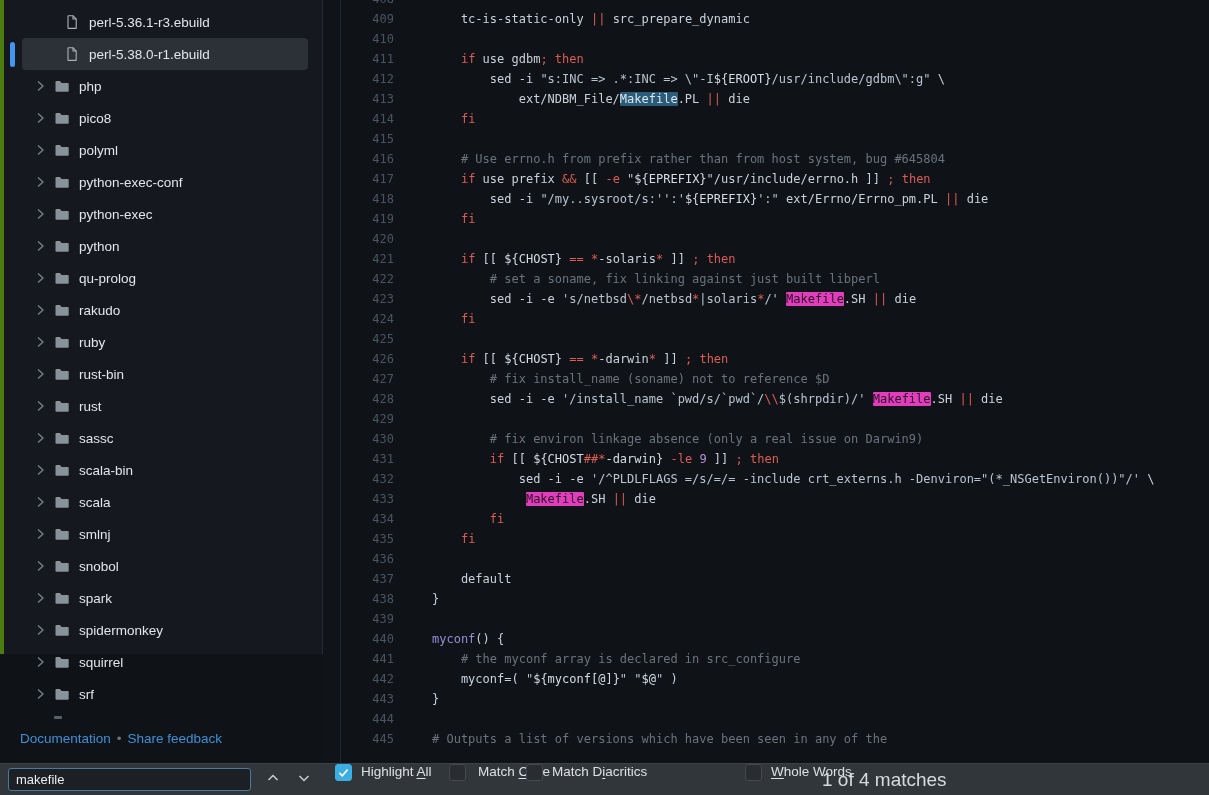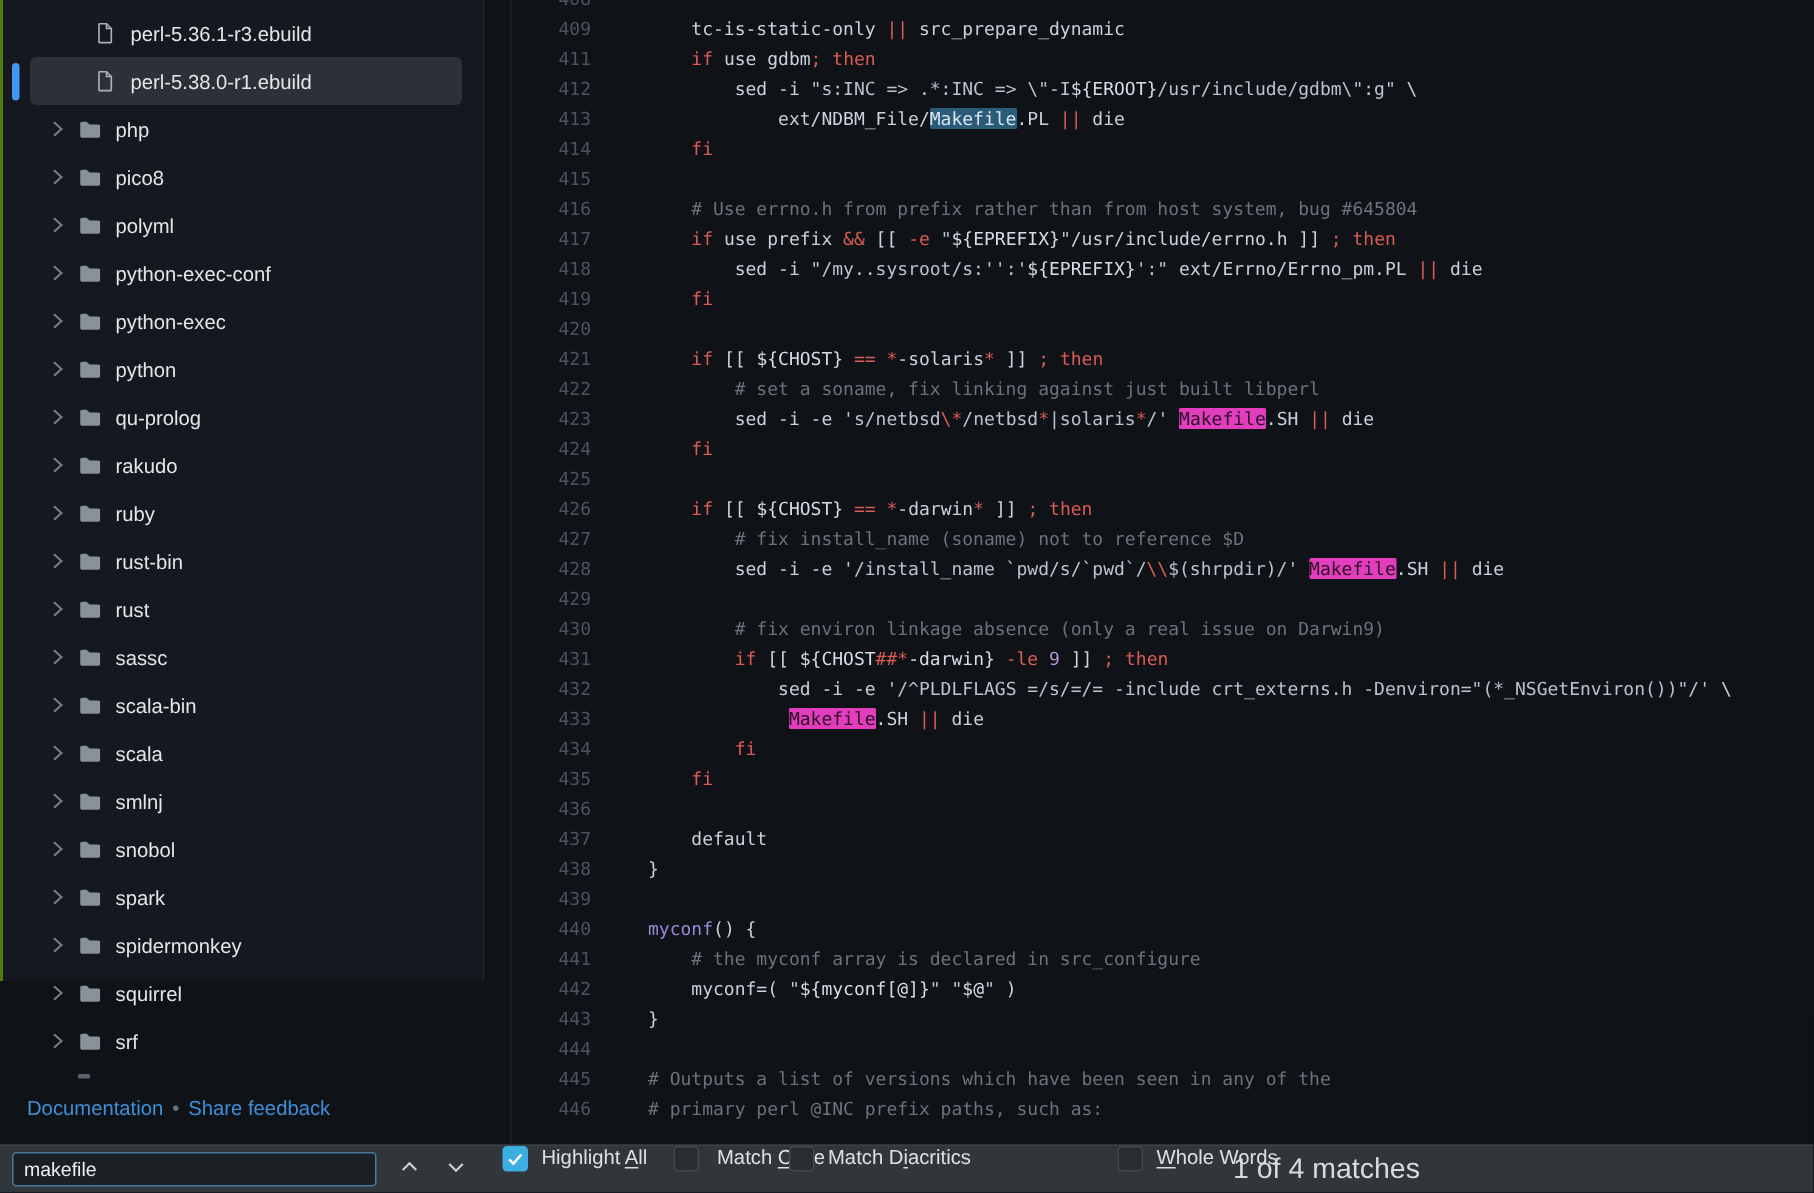--- a/index.html
+++ b/index.html
@@ -6,21 +6,21 @@
   html,body { margin:0; padding:0; }
   body {
     width:1209px; height:795px; overflow:hidden; position:relative;
     background:#0f1318; font-family:"Liberation Sans","DejaVu Sans",sans-serif;
     -webkit-font-smoothing:antialiased;
   }
 
   
   #sidebar {
     position:absolute; left:0; top:0; width:323px; height:654px;
-    background:#15181e; border-left:2px solid #4d7c0f; border-right:1px solid #272c34;
+    background:#15181e; border-left:4px solid #4d7c0f; border-right:1px solid #272c34;
   }
   #file-tree { position:absolute; left:0; top:6px; right:0; }
   .tree-row {
     display:flex; align-items:center; height:32px;
     margin:0 14px 0 18px; border-radius:4px;
     color:#e2e5e9; font-size:13.5px; cursor:default;
   }
   .tree-row.selected { background:#2b3137;text-align:center; }
   .ticon { width:16px; height:16px; flex:none; display:inline-flex; }
   .chev  { width:16px; height:16px; flex:none; margin-left:10px; display:inline-flex; }
@@ -382,20 +382,21 @@
     <span>•</span>
     <a href="#">Share feedback</a>
   </div>
 </div>
 
 <div id="editor">
   <div id="icon-border"></div>
   <div id="code-lines">
       <div class="code-line"><span class="ln">408</span><span class="code"></span></div>
       <div class="code-line"><span class="ln">409</span><span class="code"><span class="t-pl">    tc-is-static-only </span><span class="t-kw">||</span><span class="t-pl"> src_prepare_dynamic</span></span></div>
+      <div class="code-line"><span class="ln">410</span><span class="code"></span></div>
       <div class="code-line"><span class="ln">411</span><span class="code"><span class="t-pl">    </span><span class="t-kw">if</span><span class="t-pl"> use gdbm</span><span class="t-kw">;</span><span class="t-pl"> </span><span class="t-kw">then</span></span></div>
       <div class="code-line"><span class="ln">412</span><span class="code"><span class="t-pl">        sed -i </span><span class="t-st">"s:INC =&gt; .*:INC =&gt; \"-I</span><span class="t-va">${EROOT}</span><span class="t-st">/usr/include/gdbm\":g"</span><span class="t-pl"> \</span></span></div>
       <div class="code-line"><span class="ln">413</span><span class="code"><span class="t-pl">            ext/NDBM_File/</span><span class="t-cur">Makefile</span><span class="t-pl">.PL </span><span class="t-kw">||</span><span class="t-pl"> die</span></span></div>
       <div class="code-line"><span class="ln">414</span><span class="code"><span class="t-pl">    </span><span class="t-kw">fi</span></span></div>
       <div class="code-line"><span class="ln">415</span><span class="code"></span></div>
       <div class="code-line"><span class="ln">416</span><span class="code"><span class="t-cm">    # Use errno.h from prefix rather than from host system, bug #645804</span></span></div>
       <div class="code-line"><span class="ln">417</span><span class="code"><span class="t-pl">    </span><span class="t-kw">if</span><span class="t-pl"> use prefix </span><span class="t-kw">&amp;&amp;</span><span class="t-pl"> [[ </span><span class="t-kw">-e</span><span class="t-pl"> </span><span class="t-st">"</span><span class="t-va">${EPREFIX}</span><span class="t-st">"</span><span class="t-pl">/usr/include/errno.h ]] </span><span class="t-kw">;</span><span class="t-pl"> </span><span class="t-kw">then</span></span></div>
       <div class="code-line"><span class="ln">418</span><span class="code"><span class="t-pl">        sed -i </span><span class="t-st">"/my..sysroot/s:'':'</span><span class="t-va">${EPREFIX}</span><span class="t-st">':"</span><span class="t-pl"> ext/Errno/Errno_pm.PL </span><span class="t-kw">||</span><span class="t-pl"> die</span></span></div>
       <div class="code-line"><span class="ln">419</span><span class="code"><span class="t-pl">    </span><span class="t-kw">fi</span></span></div>
       <div class="code-line"><span class="ln">420</span><span class="code"></span></div>
@@ -417,21 +418,20 @@
       <div class="code-line"><span class="ln">436</span><span class="code"></span></div>
       <div class="code-line"><span class="ln">437</span><span class="code"><span class="t-pl">    default</span></span></div>
       <div class="code-line"><span class="ln">438</span><span class="code"><span class="t-pl">}</span></span></div>
       <div class="code-line"><span class="ln">439</span><span class="code"></span></div>
       <div class="code-line"><span class="ln">440</span><span class="code"><span class="t-fn">myconf</span><span class="t-pl">() {</span></span></div>
       <div class="code-line"><span class="ln">441</span><span class="code"><span class="t-cm">    # the myconf array is declared in src_configure</span></span></div>
       <div class="code-line"><span class="ln">442</span><span class="code"><span class="t-pl">    myconf=( </span><span class="t-st">"</span><span class="t-va">${myconf[@]}</span><span class="t-st">"</span><span class="t-pl"> </span><span class="t-st">"</span><span class="t-va">$@</span><span class="t-st">"</span><span class="t-pl"> )</span></span></div>
       <div class="code-line"><span class="ln">443</span><span class="code"><span class="t-pl">}</span></span></div>
       <div class="code-line"><span class="ln">444</span><span class="code"></span></div>
       <div class="code-line"><span class="ln">445</span><span class="code"><span class="t-cm"># Outputs a list of versions which have been seen in any of the</span></span></div>
-      <div class="code-line"><span class="ln">446</span><span class="code"><span class="t-cm"># primary perl @INC prefix paths, such as:</span></span></div>
     </div>
 </div>
 
 <div id="findbar">
   <input id="search-input" type="text" value="makefile" style="">
   <div class="nav-btn" id="btn-prev">
     <span>
       <svg width="16" height="16" viewBox="0 0 16 16">
           <path d="M3.5 10 L8 5.5 L12.5 10" fill="none" stroke="#c9ced3" stroke-width="1.5"></path>
         </svg>

